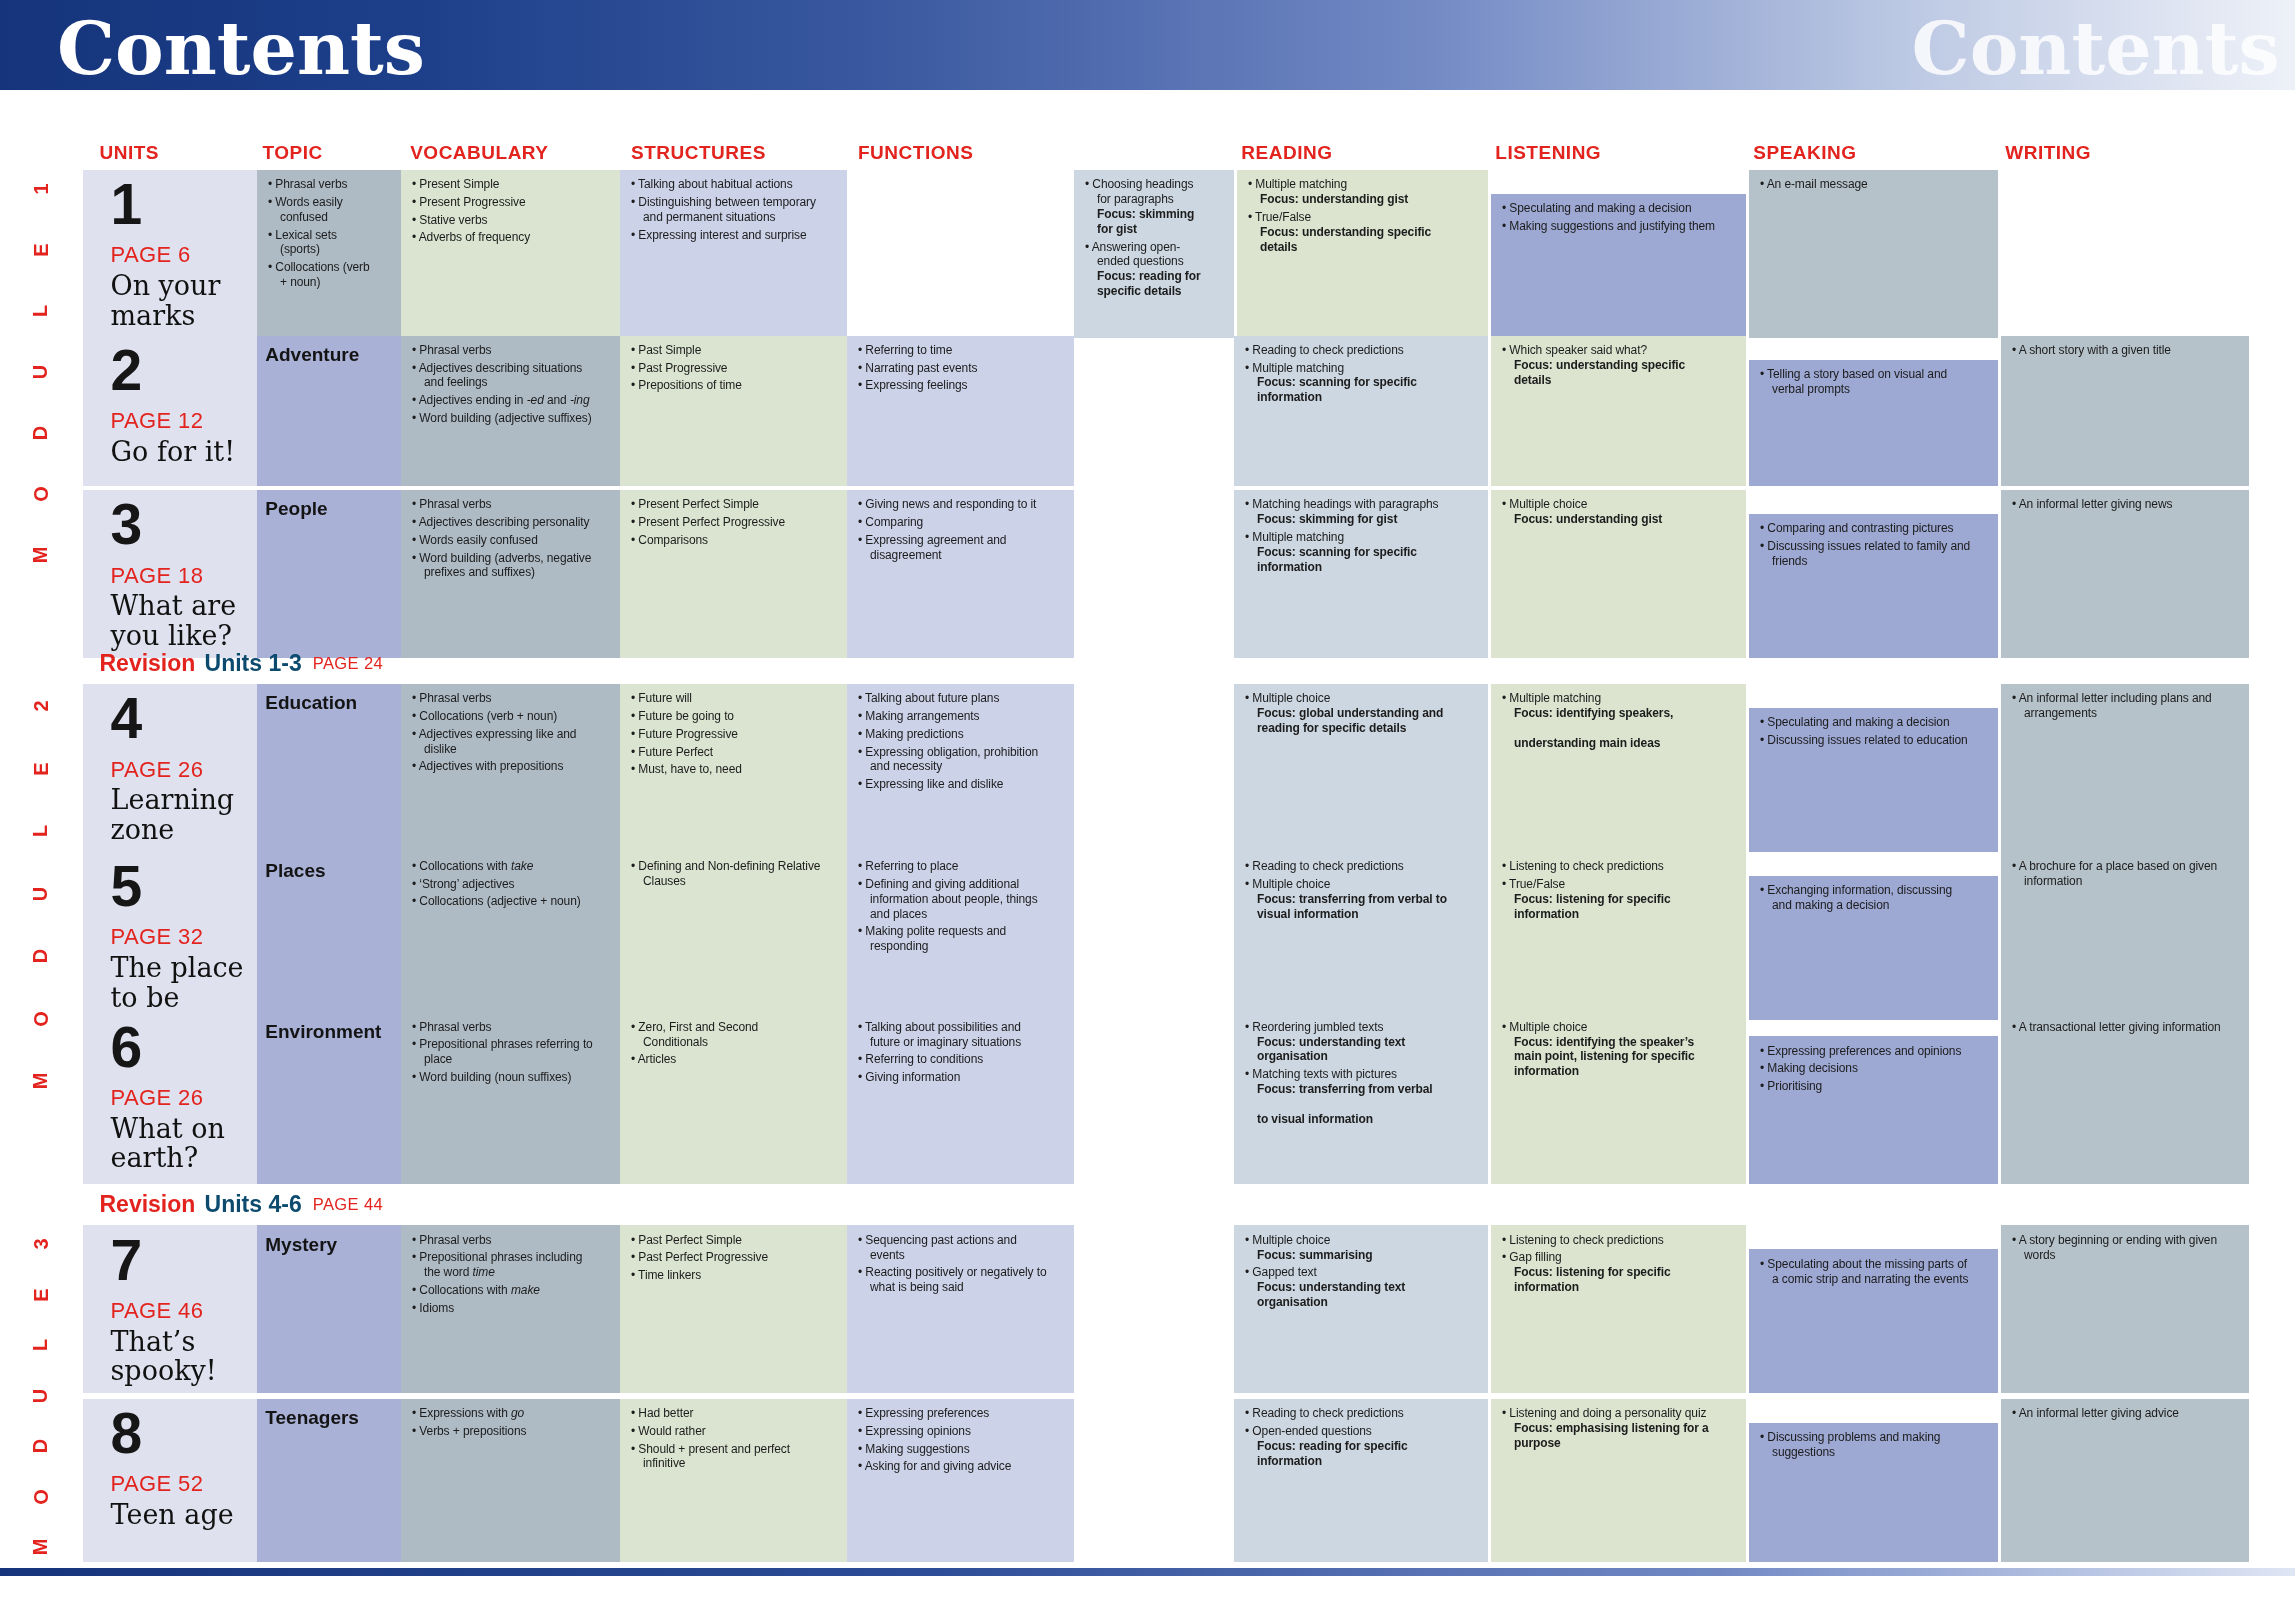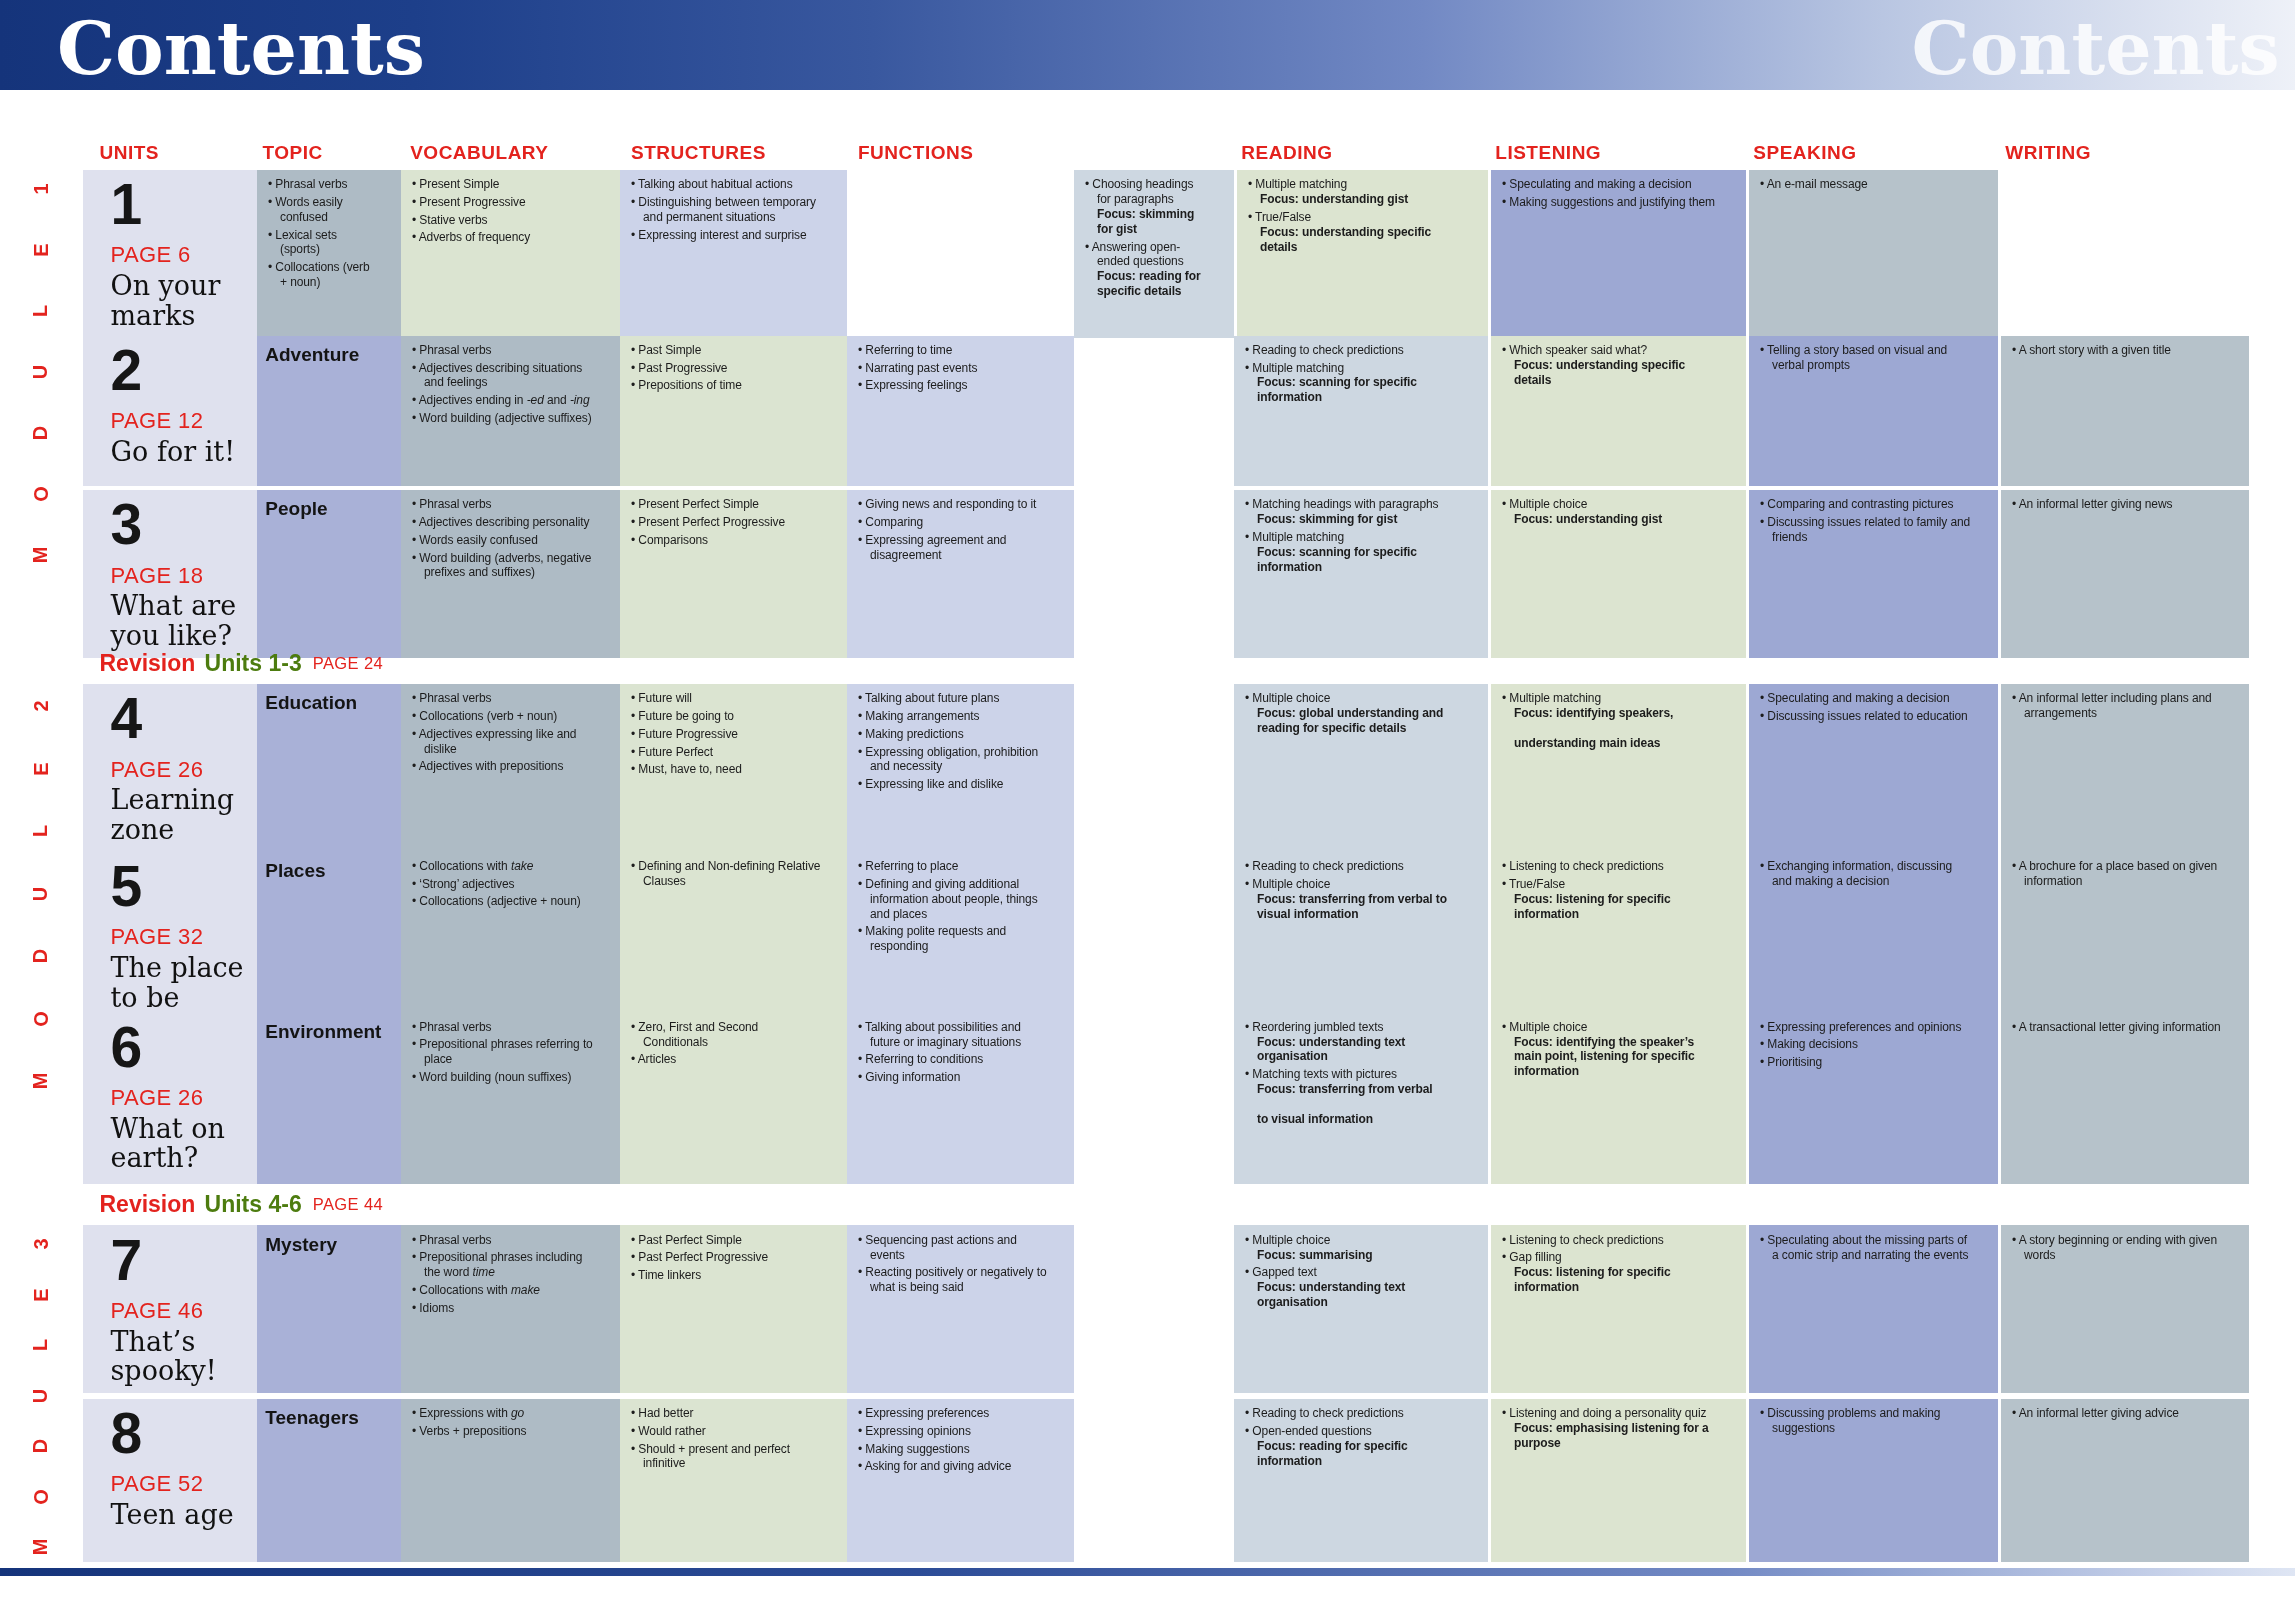--- a/index.html
+++ b/index.html
@@ -46,32 +46,32 @@
   
   .cell{box-sizing:border-box;}
   .units-cell{background:var(--units-bg);padding:7.3px 7.3px 7.3px 27.5px;}
   .topic-cell{background:var(--topic-bg);padding:8.3px 7.3px 7.3px 8.3px;font-size:19px;font-weight:bold;color:#141414;line-height:1.18;white-space:pre-line;}
   .vocab-cell{background:var(--vocab-bg);}
   .structures-cell{background:var(--structures-bg);}
   .functions-cell{background:var(--functions-bg);}
   .spacer-cell{background:transparent;}
   .reading-cell{background:var(--reading-bg);}
   .listening-cell{background:var(--listening-bg);border-left:3.7px solid #fff;}
-  .speaking-cell{background:var(--speaking-bg);border-left:3.7px solid #fff;}
+  .speaking-cell{background:var(--speaking-bg);border-left:3.7px solid #fff;margin-top:24px;}
   .writing-cell{background:var(--writing-bg);border-left:3.7px solid #fff;}
   .list-cell{padding:7.3px 24px 7.3px 11px;font-size:12px;line-height:1.24;letter-spacing:-0.1px;}
   .list-cell .item{padding-left:12px;text-indent:-12px;margin-bottom:2.8px;}
   .list-cell b{font-weight:bold;}
   .unit-number{font-size:57px;font-weight:bold;letter-spacing:-1.8px;line-height:.95;color:#161616;display:block;}
   .page-label{display:block;font-size:22px;color:var(--red);letter-spacing:0.4px;margin-top:11px;}
   .unit-title{font-family:"DejaVu Serif", serif;font-size:27px;line-height:1.1;color:#111;margin-top:2.8px;white-space:pre-line;}
   
   .revision-row{display:flex;align-items:center;padding-left:16.5px;}
   .revision-label{color:var(--red);font-weight:bold;font-size:23px;}
-  .revision-units{color:#4d7c0f;font-weight:bold;font-size:23px;margin-left:9.2px;}
+  .revision-units{color:#0c4a6e;font-weight:bold;font-size:23px;margin-left:9.2px;}
   .revision-page{color:var(--red);font-size:16.5px;margin-left:11px;letter-spacing:0.4px;}
   
   .module-label{
     position:absolute;left:24px;width:33px;
     display:flex;flex-direction:column;justify-content:space-between;align-items:center;
     color:var(--red);font-weight:bold;font-size:20px;
   }
   .module-label span{display:block;transform:rotate(-90deg);line-height:1;}
 </style>
 </head>

